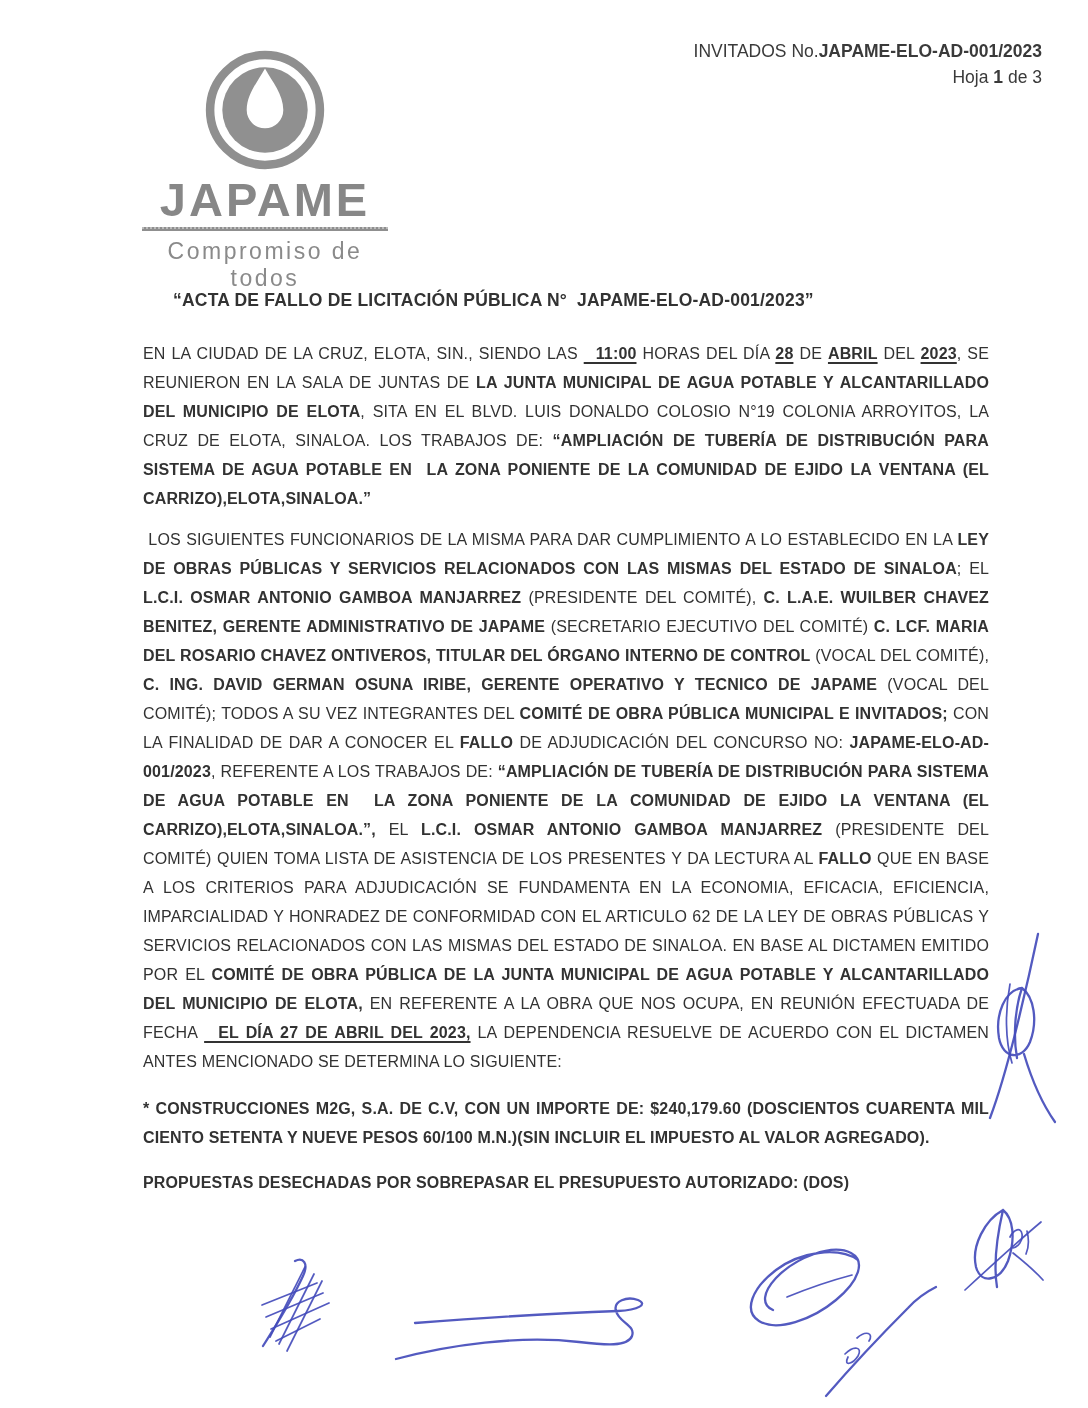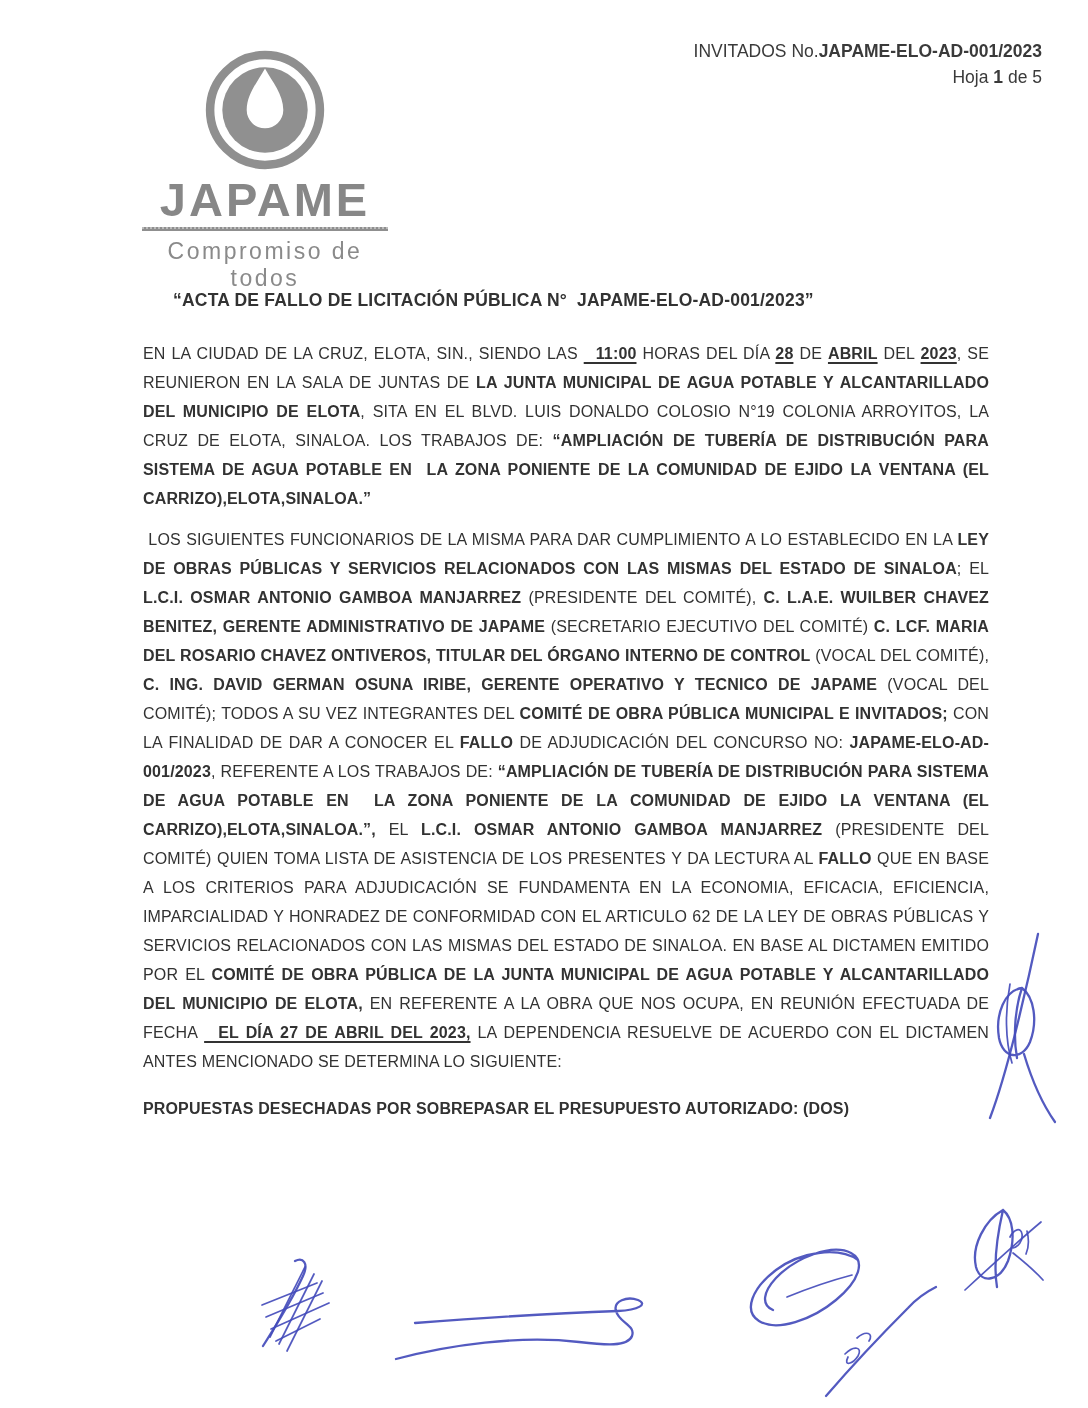--- a/index.html
+++ b/index.html
@@ -82,29 +82,30 @@
       <div class="logo-name">JAPAME</div>
       <div class="logo-divider"></div>
       <div class="logo-tagline">Compromiso de todos</div>
     </div>
 
     <div class="header-meta">
       <div class="hm-line2"><span>INVITADOS No.</span><span class="b">JAPAME-ELO-AD-001/2023</span></div>
       <div class="hm-line3">
         <span>Hoja</span>
         <span class="b">1</span>
-        <span>de 5</span>
+        <span>de 3</span>
       </div>
     </div>
   </header>
 
   <main class="doc-body">
       <p class="block doc-title"><span>“ACTA DE FALLO DE LICITACIÓN PÚBLICA N°&nbsp; JAPAME-ELO-AD-001/2023”</span></p>
       <p class="block para"><span>EN LA CIUDAD DE LA CRUZ, ELOTA, SIN., SIENDO LAS </span><span class="b u">&nbsp;&nbsp;11:00</span><span> HORAS DEL DÍA </span><span class="b u">28</span><span> DE </span><span class="b u">ABRIL</span><span> DEL </span><span class="b u">2023</span><span>, SE REUNIERON EN LA SALA DE JUNTAS DE </span><span class="b">LA JUNTA MUNICIPAL DE AGUA POTABLE Y ALCANTARILLADO DEL MUNICIPIO DE ELOTA</span><span>, SITA EN EL BLVD. LUIS DONALDO COLOSIO N°19 COLONIA ARROYITOS, LA CRUZ DE ELOTA, SINALOA. LOS TRABAJOS DE: </span><span class="b">“AMPLIACIÓN DE TUBERÍA DE DISTRIBUCIÓN PARA SISTEMA DE AGUA POTABLE EN &nbsp;LA ZONA PONIENTE DE LA COMUNIDAD DE EJIDO LA VENTANA (EL CARRIZO),ELOTA,SINALOA.”</span></p>
       <p class="block para para2"><span>&nbsp;LOS SIGUIENTES FUNCIONARIOS DE LA MISMA PARA DAR CUMPLIMIENTO A LO ESTABLECIDO EN LA </span><span class="b">LEY DE OBRAS PÚBLICAS Y SERVICIOS RELACIONADOS CON LAS MISMAS DEL ESTADO DE SINALOA</span><span>; EL </span><span class="b">L.C.I. OSMAR ANTONIO GAMBOA MANJARREZ</span><span> (PRESIDENTE DEL COMITÉ), </span><span class="b">C. L.A.E. WUILBER CHAVEZ BENITEZ, GERENTE ADMINISTRATIVO DE JAPAME</span><span> (SECRETARIO EJECUTIVO DEL COMITÉ) </span><span class="b">C. LCF. MARIA DEL ROSARIO CHAVEZ ONTIVEROS, TITULAR DEL ÓRGANO INTERNO DE CONTROL</span><span> (VOCAL DEL COMITÉ), </span><span class="b">C. ING. DAVID GERMAN OSUNA IRIBE, GERENTE OPERATIVO Y TECNICO DE JAPAME</span><span> (VOCAL DEL COMITÉ); TODOS A SU VEZ INTEGRANTES DEL </span><span class="b">COMITÉ DE OBRA PÚBLICA MUNICIPAL E INVITADOS;</span><span> CON LA FINALIDAD DE DAR A CONOCER EL </span><span class="b">FALLO</span><span> DE ADJUDICACIÓN DEL CONCURSO NO: </span><span class="b">JAPAME-ELO-AD-001/2023</span><span>, REFERENTE A LOS TRABAJOS DE: </span><span class="b">“AMPLIACIÓN DE TUBERÍA DE DISTRIBUCIÓN PARA SISTEMA DE AGUA POTABLE EN &nbsp;LA ZONA PONIENTE DE LA COMUNIDAD DE EJIDO LA VENTANA (EL CARRIZO),ELOTA,SINALOA.”,</span><span> EL </span><span class="b">L.C.I. OSMAR ANTONIO GAMBOA MANJARREZ</span><span> (PRESIDENTE DEL COMITÉ) QUIEN TOMA LISTA DE ASISTENCIA DE LOS PRESENTES Y DA LECTURA AL </span><span class="b">FALLO</span><span> QUE EN BASE A LOS CRITERIOS PARA ADJUDICACIÓN SE FUNDAMENTA EN LA ECONOMIA, EFICACIA, EFICIENCIA, IMPARCIALIDAD Y HONRADEZ DE CONFORMIDAD CON EL ARTICULO 62 DE LA LEY DE OBRAS PÚBLICAS Y SERVICIOS RELACIONADOS CON LAS MISMAS DEL ESTADO DE SINALOA. EN BASE AL DICTAMEN EMITIDO POR EL </span><span class="b">COMITÉ DE OBRA PÚBLICA DE LA JUNTA MUNICIPAL DE AGUA POTABLE Y ALCANTARILLADO DEL MUNICIPIO DE ELOTA,</span><span> EN REFERENTE A LA OBRA QUE NOS OCUPA, EN REUNIÓN EFECTUADA DE FECHA </span><span class="b u">&nbsp;&nbsp;EL DÍA 27 DE ABRIL DEL 2023,</span><span> LA DEPENDENCIA RESUELVE DE ACUERDO CON EL DICTAMEN ANTES MENCIONADO SE DETERMINA LO SIGUIENTE:</span></p>
+      <p class="block para-bold"><span>* CONSTRUCCIONES M2G, S.A. DE C.V, CON UN IMPORTE DE: $240,179.60 (DOSCIENTOS CUARENTA MIL CIENTO SETENTA Y NUEVE PESOS 60/100 M.N.)(SIN INCLUIR EL IMPUESTO AL VALOR AGREGADO).</span></p>
       <p class="block heading-last"><span>PROPUESTAS DESECHADAS POR SOBREPASAR EL PRESUPUESTO AUTORIZADO: (DOS)</span></p>
     </main>
 
   <svg class="signatures" viewBox="0 0 1088 1408" aria-hidden="true">
     <g>
       <path d="M1038,934 C1030,972 1023,1002 1015,1034 C1007,1066 999,1094 990,1118"></path>
       <path d="M1022,988 C1005,990 995,1014 999,1038 C1003,1059 1022,1061 1030,1042 C1038,1021 1034,997 1022,988 C1015,1008 1013,1036 1017,1058"></path>
       <path class="thin" d="M1010,984 C1005,1010 1005,1040 1012,1063"></path>
       <path d="M1024,1054 C1033,1084 1043,1105 1055,1122"></path>
     </g>

